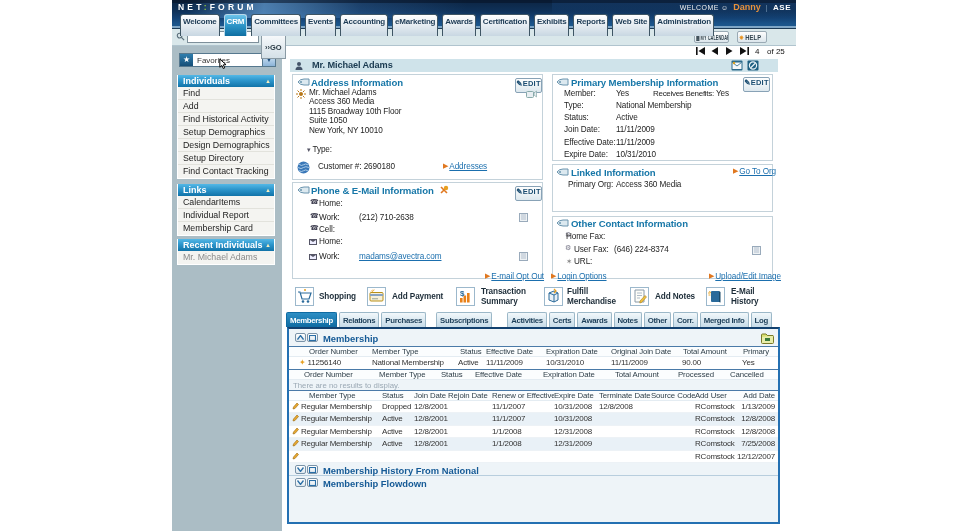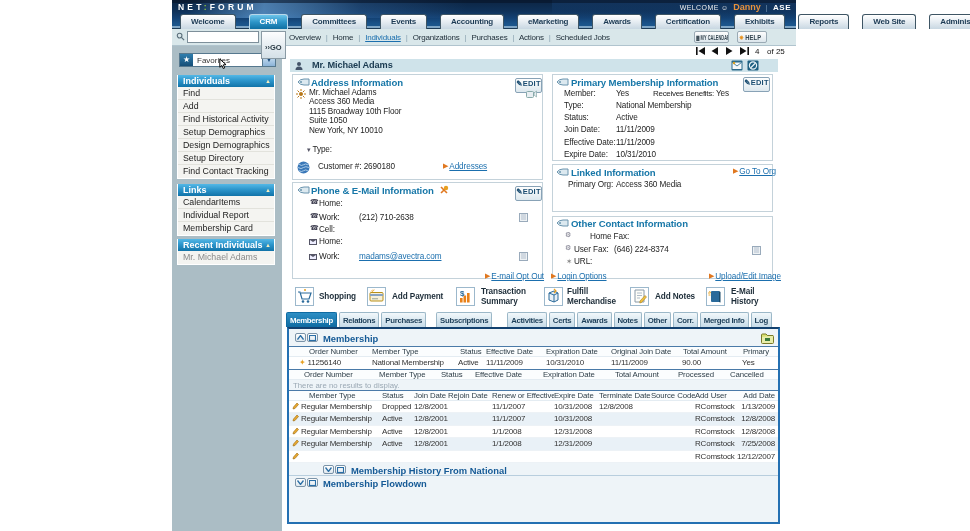--- a/index.html
+++ b/index.html
@@ -18,21 +18,21 @@
 #banner .bline2 { position:absolute; left:0; bottom:0; width:624px; height:1px; background:#1b3a56; }
 #logo { position:absolute; left:6px; top:2px; font-size:8.5px; font-weight:bold; color:#fff; letter-spacing:3.2px; }
 #logo .c { color:#8ec641; }
 #wz { position:absolute; right:5px; top:2px; font-size:7px; color:#eee; letter-spacing:.4px; }
 #wz .danny { color:#e8913c; font-weight:bold; font-size:9px; letter-spacing:0; }
 #wz .ase { color:#fff; font-weight:bold; font-size:8px; letter-spacing:.5px; }
 #wz .bar { color:#7a9ab8; padding:0 5px; }
 
 
 #toptabs { position:absolute; left:8px; top:14px; height:15px; white-space:nowrap; font-size:0; }
-.ttab { display:inline-block; vertical-align:top; height:15px; line-height:14px; padding:0 10px; margin-right:13px;
+.ttab { display:inline-block; vertical-align:top; height:22px; line-height:14px; padding:0 2px; margin-right:4px;
   background:linear-gradient(180deg,#ffffff 0%,#e8eef3 45%,#c8d7e2 100%); border:1px solid #3e5564; border-bottom:none;
   border-radius:3px 3px 0 0; font-size:8px; font-weight:bold; color:#1c3a54; letter-spacing:-0.2px; box-shadow:inset 0 1px 0 #fff; }
 .ttab.sel { background:linear-gradient(180deg,#6cc4ea 0%,#2d95c8 50%,#0f6fa2 100%); color:#fff; border-color:#b8d8ea; box-shadow:none; }
 
 
 #toolbar { position:absolute; left:172px; top:29px; width:624px; height:17px; background:#d9e7ea; border-bottom:1px solid #b0c4ce; z-index:2; }
 #mag { position:absolute; left:4px; top:3px; width:9px; height:9px; }
 #searchbox { position:absolute; left:15px; top:2px; width:72px; height:12px; background:#fff; border:1px solid #7d8f9a; }
 #gobtn { position:absolute; left:89px; top:2px; height:28px; line-height:11px; padding:10px 3px; font-size:7.5px; font-weight:bold; color:#2a3a44; background:linear-gradient(180deg,#fcfdfe,#d4e0e7); border:1px solid #8a9aa4; }
 #crumbs { position:absolute; left:117px; top:4px; font-size:8px; color:#1c2b36; white-space:nowrap; letter-spacing:-0.2px; }
@@ -111,21 +111,20 @@
     <div id="toptabs"><span class="ttab">Welcome</span><span class="ttab sel">CRM</span><span class="ttab">Committees</span><span class="ttab">Events</span><span class="ttab">Accounting</span><span class="ttab">eMarketing</span><span class="ttab">Awards</span><span class="ttab">Certification</span><span class="ttab">Exhibits</span><span class="ttab">Reports</span><span class="ttab">Web Site</span><span class="ttab">Administration</span></div>
   </div>
 
   <div id="toolbar">
     <svg id="mag" viewBox="0 0 10 10">
         <circle cx="4" cy="4" r="2.6" fill="none" stroke="#5a6e7a" stroke-width="1.2"></circle>
         <line x1="6" y1="6" x2="9" y2="9" stroke="#5a6e7a" stroke-width="1.4"></line>
       </svg>
     <div id="searchbox"></div>
     <div id="gobtn">››GO</div>
-    <div id="crumbs">Overview <span class="sep">|</span> Home <span class="sep">|</span> <a>Individuals</a> <span class="sep">|</span> Organizations <span class="sep">|</span> Purchases <span class="sep">|</span> Actions <span class="sep">|</span> Scheduled Jobs</div>
     <div class="tbtn" style="right:67px; width:35px;"><span class="sqz" style="transform:scaleX(.6);">▦ MY CALENDAR</span></div>
     <div class="tbtn" style="right:29px; width:30px;"><span class="sqz" style="transform:scaleX(.9);"><span style="color:#e89018">✷</span> HELP</span></div>
   </div>
 
   <div id="sidebar">
     <div id="fav">
         <div class="star">★</div>
         <div class="txt">Favorites</div>
         <div class="dd">▼</div>
       </div>
@@ -286,21 +285,21 @@
     <div class="frow" style="left:451px; top:121px;"><span class="arr">▶</span><a class="lnk">Go To Org</a></div>
     <div class="frow" style="left:286px; top:134px;">Primary Org:</div>
     <div class="frow" style="left:334px; top:134px;">Access 360 Media</div>
 
     <svg class="a" style="left:274px; top:173px;" width="13" height="9" viewBox="0 0 13 9">
         <path d="M1,4 Q3,1 7,1 L12,1 L12,7 L7,7 Q3,7 1,4 Z" fill="#dce9f0" stroke="#6a94ae"></path>
         <circle cx="4" cy="4" r="1" fill="#6a94ae"></circle>
       </svg>
     <div class="frow" style="left:289px; top:172px; font-size:9.6px; font-weight:bold; color:#1777a8;">Other Contact Information</div>
     <div class="fxic" style="left:283px; top:187px;"></div>
-    <div class="frow" style="left:308px; top:186px;">Home Fax:</div>
+    <div class="frow" style="left:284px; top:186px;">Home Fax:</div>
     <div class="fxic" style="left:283px; top:200px;"></div>
     <div class="frow" style="left:292px; top:199px;">User Fax:</div>
     <div class="frow" style="left:332px; top:199px;">(646) 224-8374</div>
     <svg class="a" style="left:470px; top:200px;" width="9" height="9" viewBox="0 0 9 9">
         <rect x="0.5" y="0.5" width="8" height="8" fill="#eef2f4" stroke="#9ab"></rect>
         <path d="M2,2 H7 M2,4 H7 M2,6 H7" stroke="#9ab" stroke-width=".7"></path>
       </svg>
     <div class="frow" style="left:284px; top:211px;"><span style="color:#888; font-size:7.5px;">✶</span></div>
     <div class="frow" style="left:292px; top:211px;">URL:</div>
     <div class="frow" style="left:269px; top:226px;"><span class="arr">▶</span><a class="lnk">Login Options</a></div>
@@ -520,21 +519,21 @@
               <td></td>
               <td></td>
               <td></td>
               <td></td>
               <td>RComstock</td>
               <td style="text-align:right; padding-right:19px;">12/12/2007</td>
             </tr>
       </tbody>
         </table>
 
-      <div class="sechead" style="margin-top:0px; height:12px;margin-left:28px;">
+      <div class="sechead" style="margin-top:0px; height:12px;">
         <div class="secbtn" style="left:6px;">
             <svg width="7" height="5" viewBox="0 0 7 5">
               <path d="M0.5,0.5 L3.5,4.5 L6.5,0.5" fill="none" stroke="#2a6ea6" stroke-width="1.3"></path>
             </svg>
           </div>
         <div class="secbtn" style="left:18px;">
             <svg width="7" height="6" viewBox="0 0 7 6">
               <rect x="0.5" y="0.5" width="6" height="5" fill="none" stroke="#2a6ea6" stroke-width="1.1"></rect>
             </svg>
           </div>

